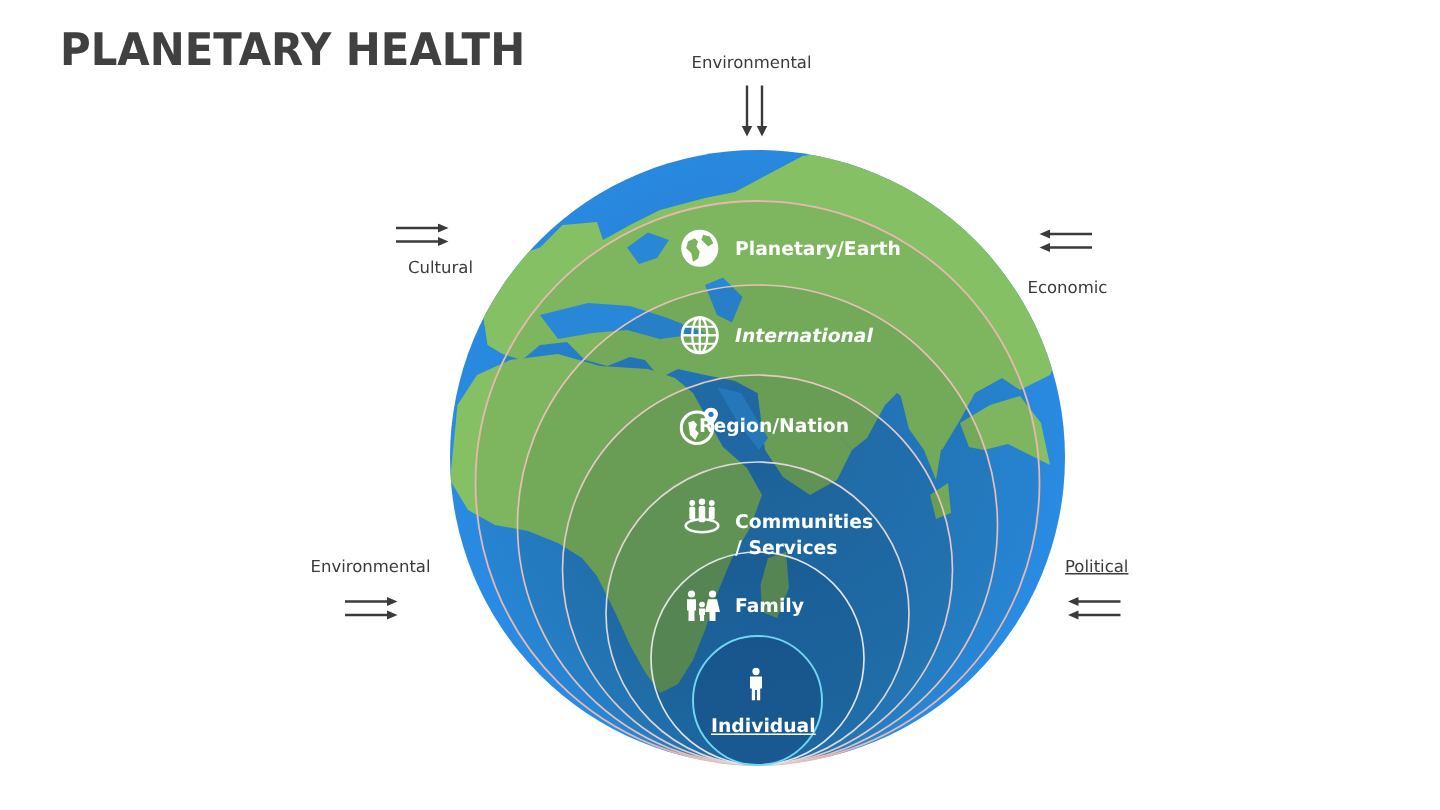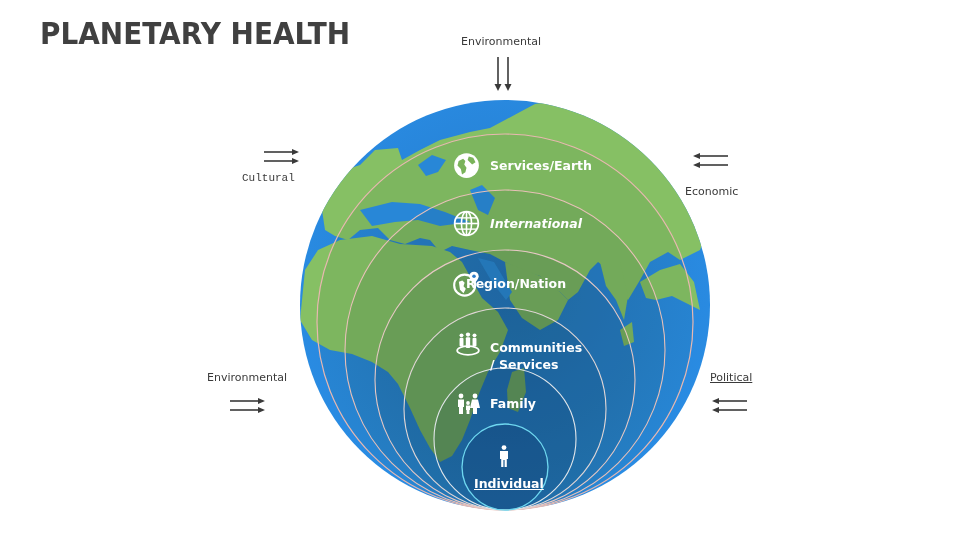--- a/index.html
+++ b/index.html
@@ -23,21 +23,21 @@
   <line x1="18" y1="1" x2="18" y2="29" stroke="#3a3a3a" stroke-width="1.6"></line>
   <polygon points="14.5,28 21.5,28 18,35" fill="#3a3a3a"></polygon>
 </svg>
 
 <svg class="arrows" style="left:263px; top:149px;" width="38" height="16" viewBox="0 0 38 16">
   <line x1="1" y1="3" x2="30" y2="3" stroke="#3a3a3a" stroke-width="1.6"></line>
   <polygon points="29,0 36,3 29,6" fill="#3a3a3a"></polygon>
   <line x1="1" y1="12" x2="30" y2="12" stroke="#3a3a3a" stroke-width="1.6"></line>
   <polygon points="29,9 36,12 29,15" fill="#3a3a3a"></polygon>
 </svg>
-<div class="factor" style="left:242px; top:172px;font-family:Liberation Mono, monospace;">Cultural</div>
+<div class="factor" style="left:272px; top:172px;">Cultural</div>
 
 <svg class="arrows" style="left:691px; top:153px;" width="38" height="16" viewBox="0 0 38 16">
   <line x1="8" y1="3" x2="37" y2="3" stroke="#3a3a3a" stroke-width="1.6"></line>
   <polygon points="9,0 2,3 9,6" fill="#3a3a3a"></polygon>
   <line x1="8" y1="12" x2="37" y2="12" stroke="#3a3a3a" stroke-width="1.6"></line>
   <polygon points="9,9 2,12 9,15" fill="#3a3a3a"></polygon>
 </svg>
 <div class="factor" style="left:685px; top:185px;">Economic</div>
 
 <div class="factor" style="left:207px; top:371px;">Environmental</div>
@@ -98,21 +98,21 @@
     <circle cx="505" cy="439" r="71" fill="rgba(10,45,80,0.12)" stroke="#e2e6ea" stroke-width="1.1"></circle>
     <circle cx="505" cy="467" r="43" fill="rgba(10,40,90,0.20)" stroke="#6fd8f0" stroke-width="1.3"></circle>
   </g>
 </svg>
 
 <svg class="ring-icon" style="left:453px; top:152px;" width="27" height="27" viewBox="0 0 24 24">
   <circle cx="12" cy="12" r="11" fill="#ffffff"></circle>
   <path d="M5,8 L9,6 L11,8 L10,11 L12,14 L11,18 L8,20 L7,15 L4,12 Z" fill="#7ab35a"></path>
   <path d="M14,4 L18,5 L20,9 L17,11 L15,9 L13,7 Z" fill="#7ab35a"></path>
 </svg>
-<div class="ring-label" style="left:490px; top:158px;">Services/Earth</div>
+<div class="ring-label" style="left:490px; top:158px;">Planetary/Earth</div>
 
 <svg class="ring-icon" style="left:453px; top:210px;" width="27" height="27" viewBox="0 0 24 24">
   <circle cx="12" cy="12" r="10.5" fill="none" stroke="#ffffff" stroke-width="1.6"></circle>
   <ellipse cx="12" cy="12" rx="4.5" ry="10.5" fill="none" stroke="#ffffff" stroke-width="1.4"></ellipse>
   <line x1="1.5" y1="12" x2="22.5" y2="12" stroke="#ffffff" stroke-width="1.4"></line>
   <line x1="3" y1="7" x2="21" y2="7" stroke="#ffffff" stroke-width="1.2"></line>
   <line x1="3" y1="17" x2="21" y2="17" stroke="#ffffff" stroke-width="1.2"></line>
   <line x1="12" y1="1.5" x2="12" y2="22.5" stroke="#ffffff" stroke-width="1.4"></line>
 </svg>
 <div class="ring-label" style="left:490px; top:216px;font-style:italic;">International</div>

